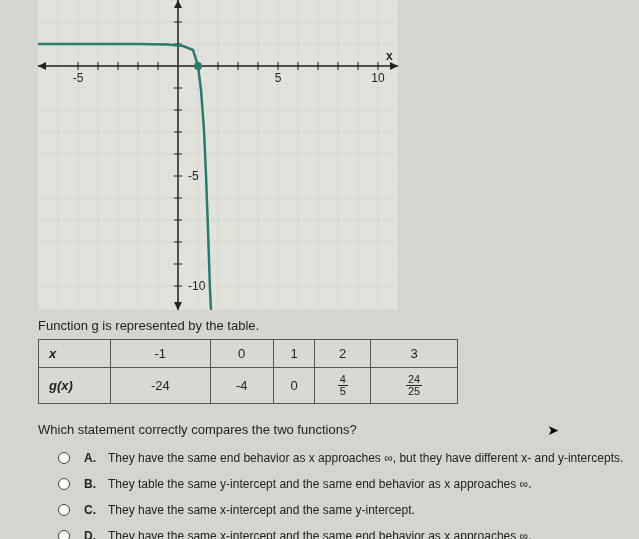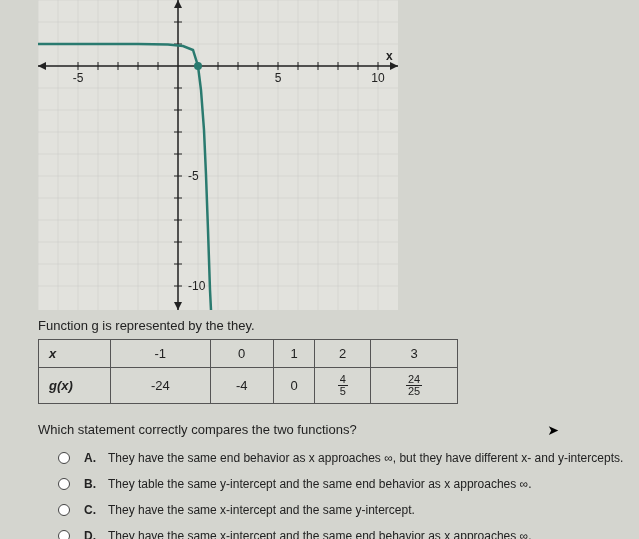--- a/index.html
+++ b/index.html
@@ -198,21 +198,21 @@
     <text x="150" y="180" font-size="12" fill="#222">-5</text>
     <text x="150" y="290" font-size="12" fill="#222">-10</text>
     <text x="348" y="60" font-size="12" fill="#222" font-weight="bold">x</text>
 
     <path d="M 0 44 L 100 44 L 130 44.5 L 145 46 L 155 50 L 160 66 L 163 90 L 166 130 L 168 175 L 170 230 L 172 290 L 173 310" stroke="#2a7a6f" stroke-width="2.5" fill="none"></path>
 
     <circle cx="160" cy="66" r="4" fill="#2a7a6f"></circle>
   </svg>
 </div>
 
-<div class="prompt-text">Function g is represented by the they.</div>
+<div class="prompt-text">Function g is represented by the table.</div>
 
 <div class="table-wrap">
   <table>
     <tbody>
         <tr>
       <td class="label-cell">x</td>
       <td>-1</td>
       <td>0</td>
       <td>1</td>
       <td>2</td>

